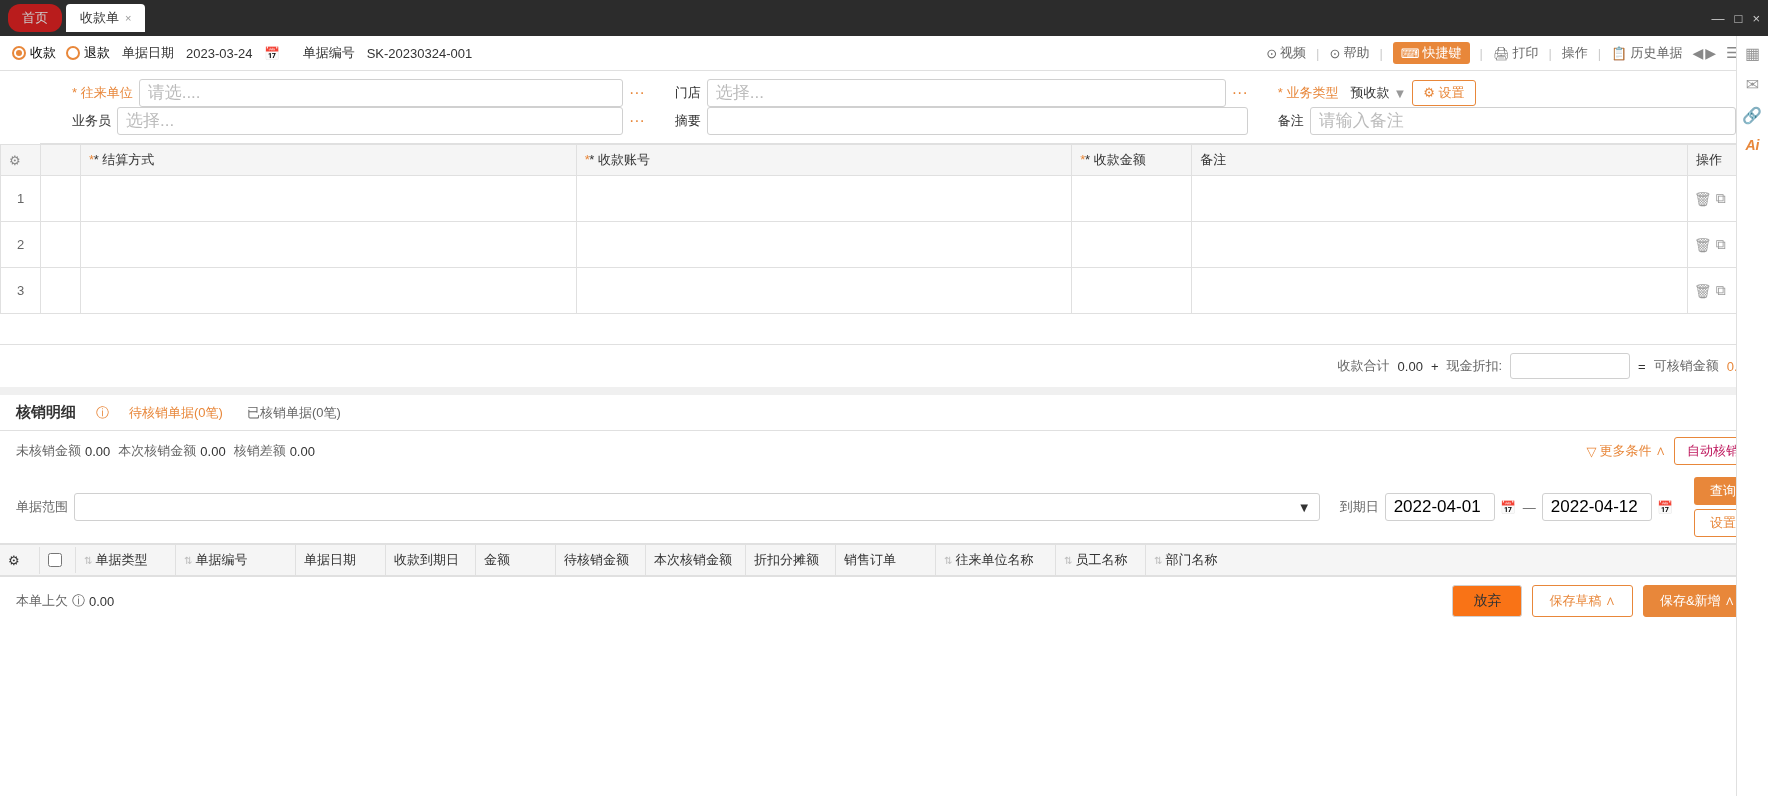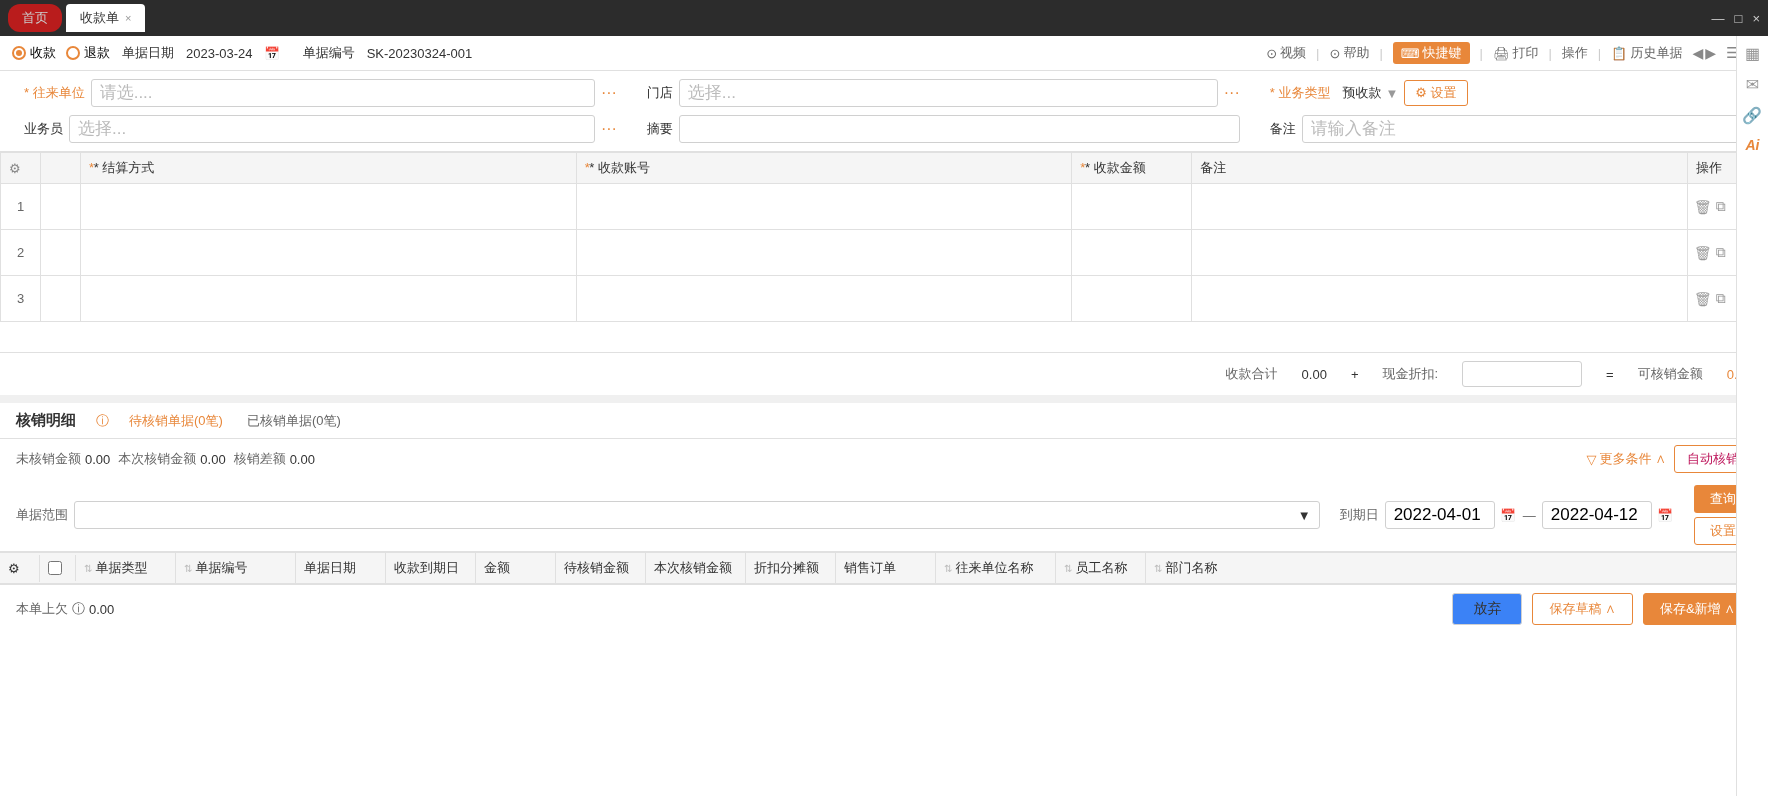--- a/index.html
+++ b/index.html
@@ -42,22 +42,22 @@
     .toolbar-btn.highlight { background: #e8873a; color: #fff; padding: 2px 8px; border-radius: 3px; }
     .toolbar-divider { color: #ccc; }
     .nav-arrows { display: flex; gap: 2px; }
     .nav-arr { color: #888; cursor: pointer; font-size: 14px; }
     .view-icons { display: flex; gap: 4px; }
     .view-icon { cursor: pointer; color: #888; font-size: 15px; }
     .view-icon.active { color: #e8873a; }
 
     
     .form-fields {
-      padding: 8px 24px; border-bottom: 1px solid #e0e0e0;
-      display: flex; flex-direction: column; gap: 8px; flex-shrink: 0;
+      padding: 8px 32px; border-bottom: 1px solid #e0e0e0;
+      display: flex; flex-direction: column; flex-shrink: 0; margin-left: 40px;
     }
     .field-row { display: flex; align-items: center; gap: 0; }
     .field-group { display: flex; align-items: center; flex: 1; min-width: 0; }
     .field-name { color: #e8873a; white-space: nowrap; margin-right: 6px; }
     .field-name-plain { color: #333; white-space: nowrap; margin-right: 6px; }
     .field-input {
       flex: 1; height: 28px; border: 1px solid #d0d0d0; border-radius: 3px;
       padding: 0 8px; color: #999; outline: none; min-width: 0;
     }
     .field-input::placeholder { color: #bbb; }
@@ -84,21 +84,21 @@
     .data-table td input {
       width: 100%; height: 100%; border: none; outline: none; padding: 0 8px; background: transparent;
     }
     .col-required { color: #e8873a; }
     .action-btns { display: flex; gap: 4px; align-items: center; padding: 0 6px; }
     .action-btn { color: #999; cursor: pointer; font-size: 14px; }
 
     
     .summary-row {
       display: flex; align-items: center; justify-content: flex-end;
-      padding: 8px 16px; border-top: 1px solid #e0e0e0; gap: 24px;
+      padding: 8px 16px; border-top: 1px solid #e0e0e0; gap: 8px;
       color: #333; flex-shrink: 0;
     }
     .summary-label { color: #666; }
     .summary-val { color: #333; }
     .summary-orange { color: #e8873a; font-weight: 500; }
     .discount-input { width: 120px; height: 26px; border: 1px solid #d0d0d0; border-radius: 3px; padding: 0 6px; }
 
     
     .section-sep { height: 8px; background: #f0f0f0; flex-shrink: 0; }
 
@@ -168,21 +168,21 @@
     
     .bottom-bar {
       display: flex; align-items: center; padding: 8px 16px;
       border-top: 1px solid #e0e0e0; background: #fff; flex-shrink: 0;
       gap: 12px;
     }
     .bottom-info { display: flex; align-items: center; gap: 4px; color: #666; }
     .bottom-val { color: #333; font-weight: 500; }
     .bottom-actions { margin-left: auto; display: flex; gap: 10px; }
     .btn-abandon {
-      background: #3b82f6; border: 1px solid #d0d0d0; color: #333;
+      background: #f97316; border: 1px solid #d0d0d0; color: #333;
       padding: 6px 20px; border-radius: 3px; cursor: pointer; font-size: 14px;
     }
     .btn-save-draft {
       background: #fff; border: 1px solid #e8873a; color: #e8873a;
       padding: 6px 16px; border-radius: 3px; cursor: pointer; font-size: 14px;
       display: flex; align-items: center; gap: 4px;
     }
     .btn-save-new {
       background: #e8873a; border: 1px solid #e8873a; color: #fff;
       padding: 6px 16px; border-radius: 3px; cursor: pointer; font-size: 14px;

